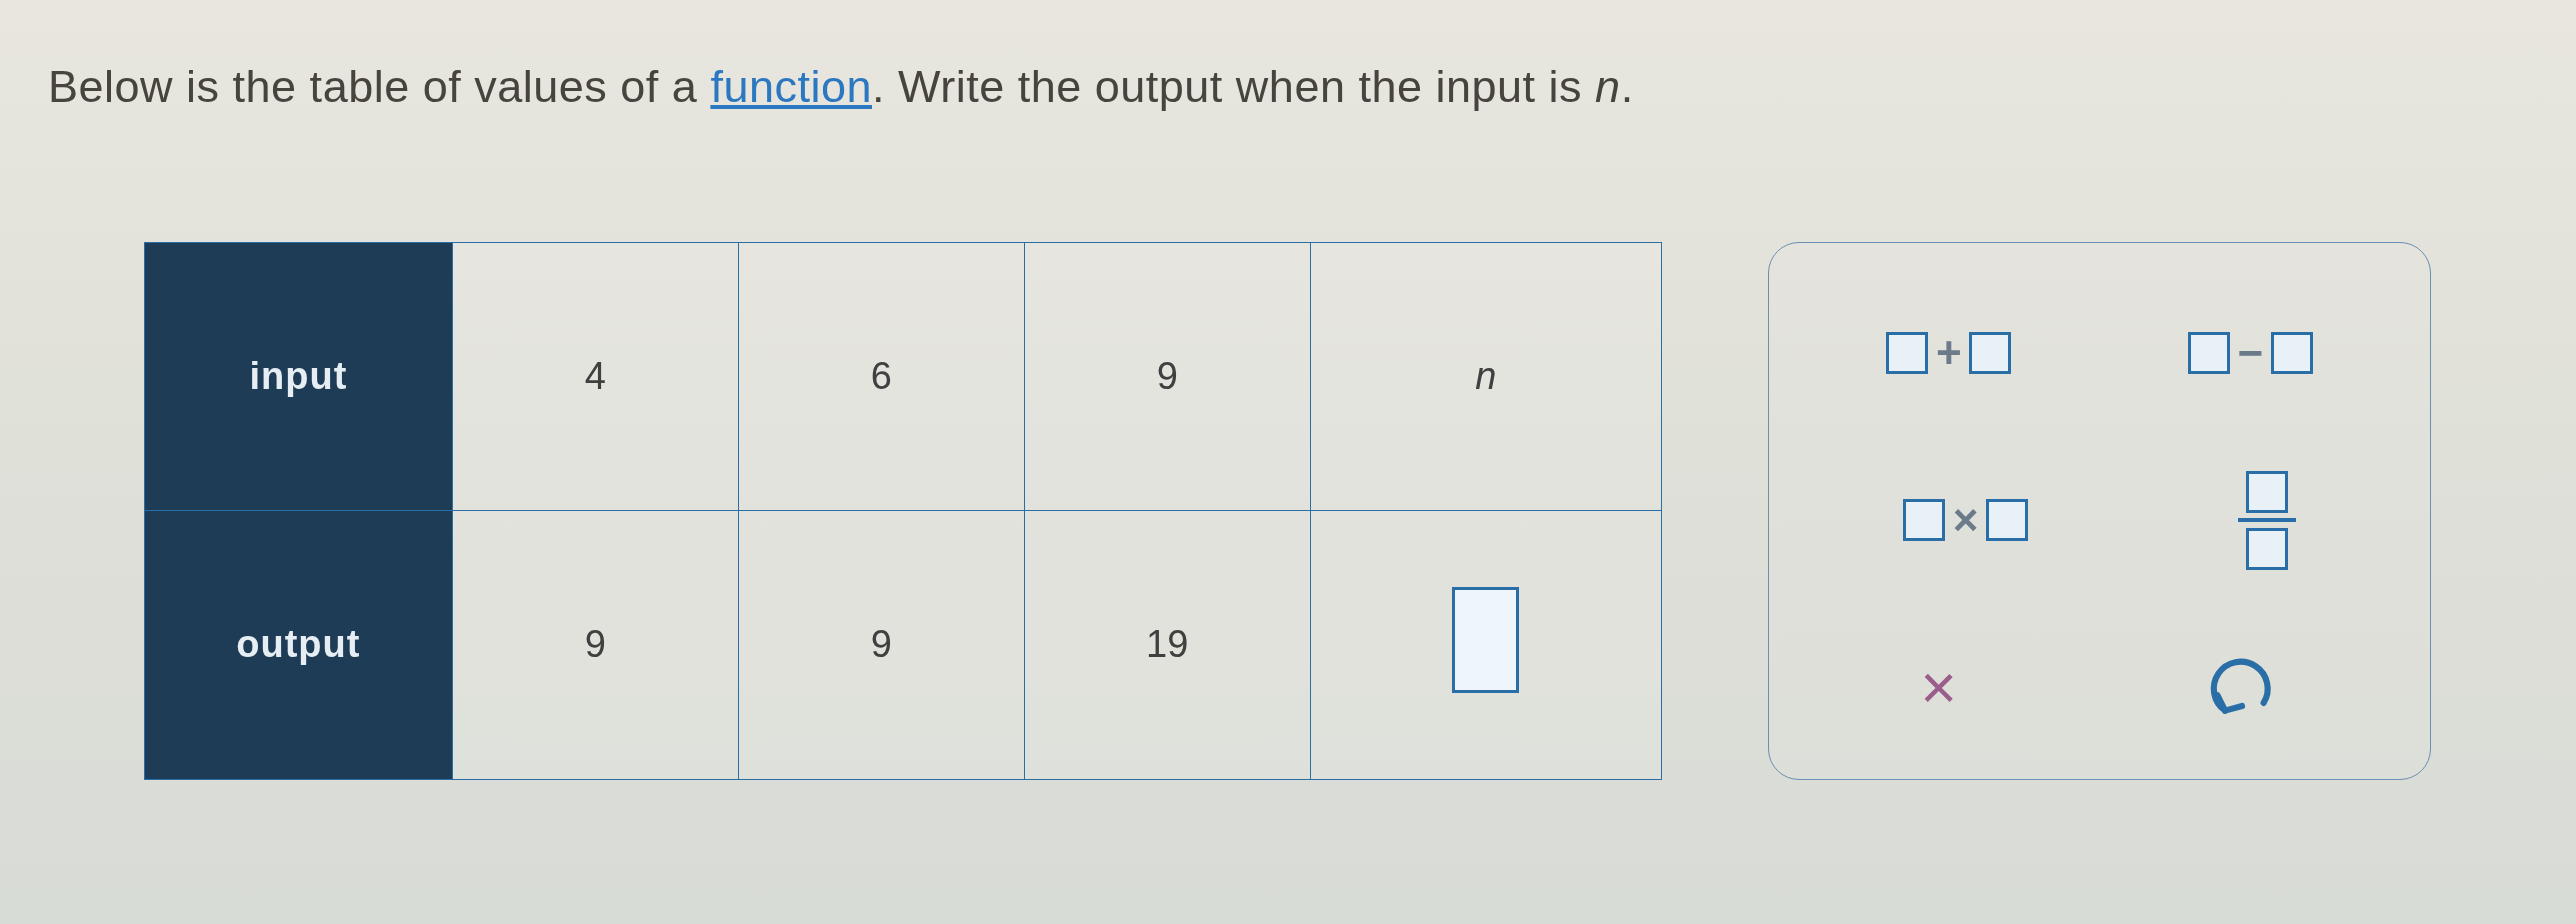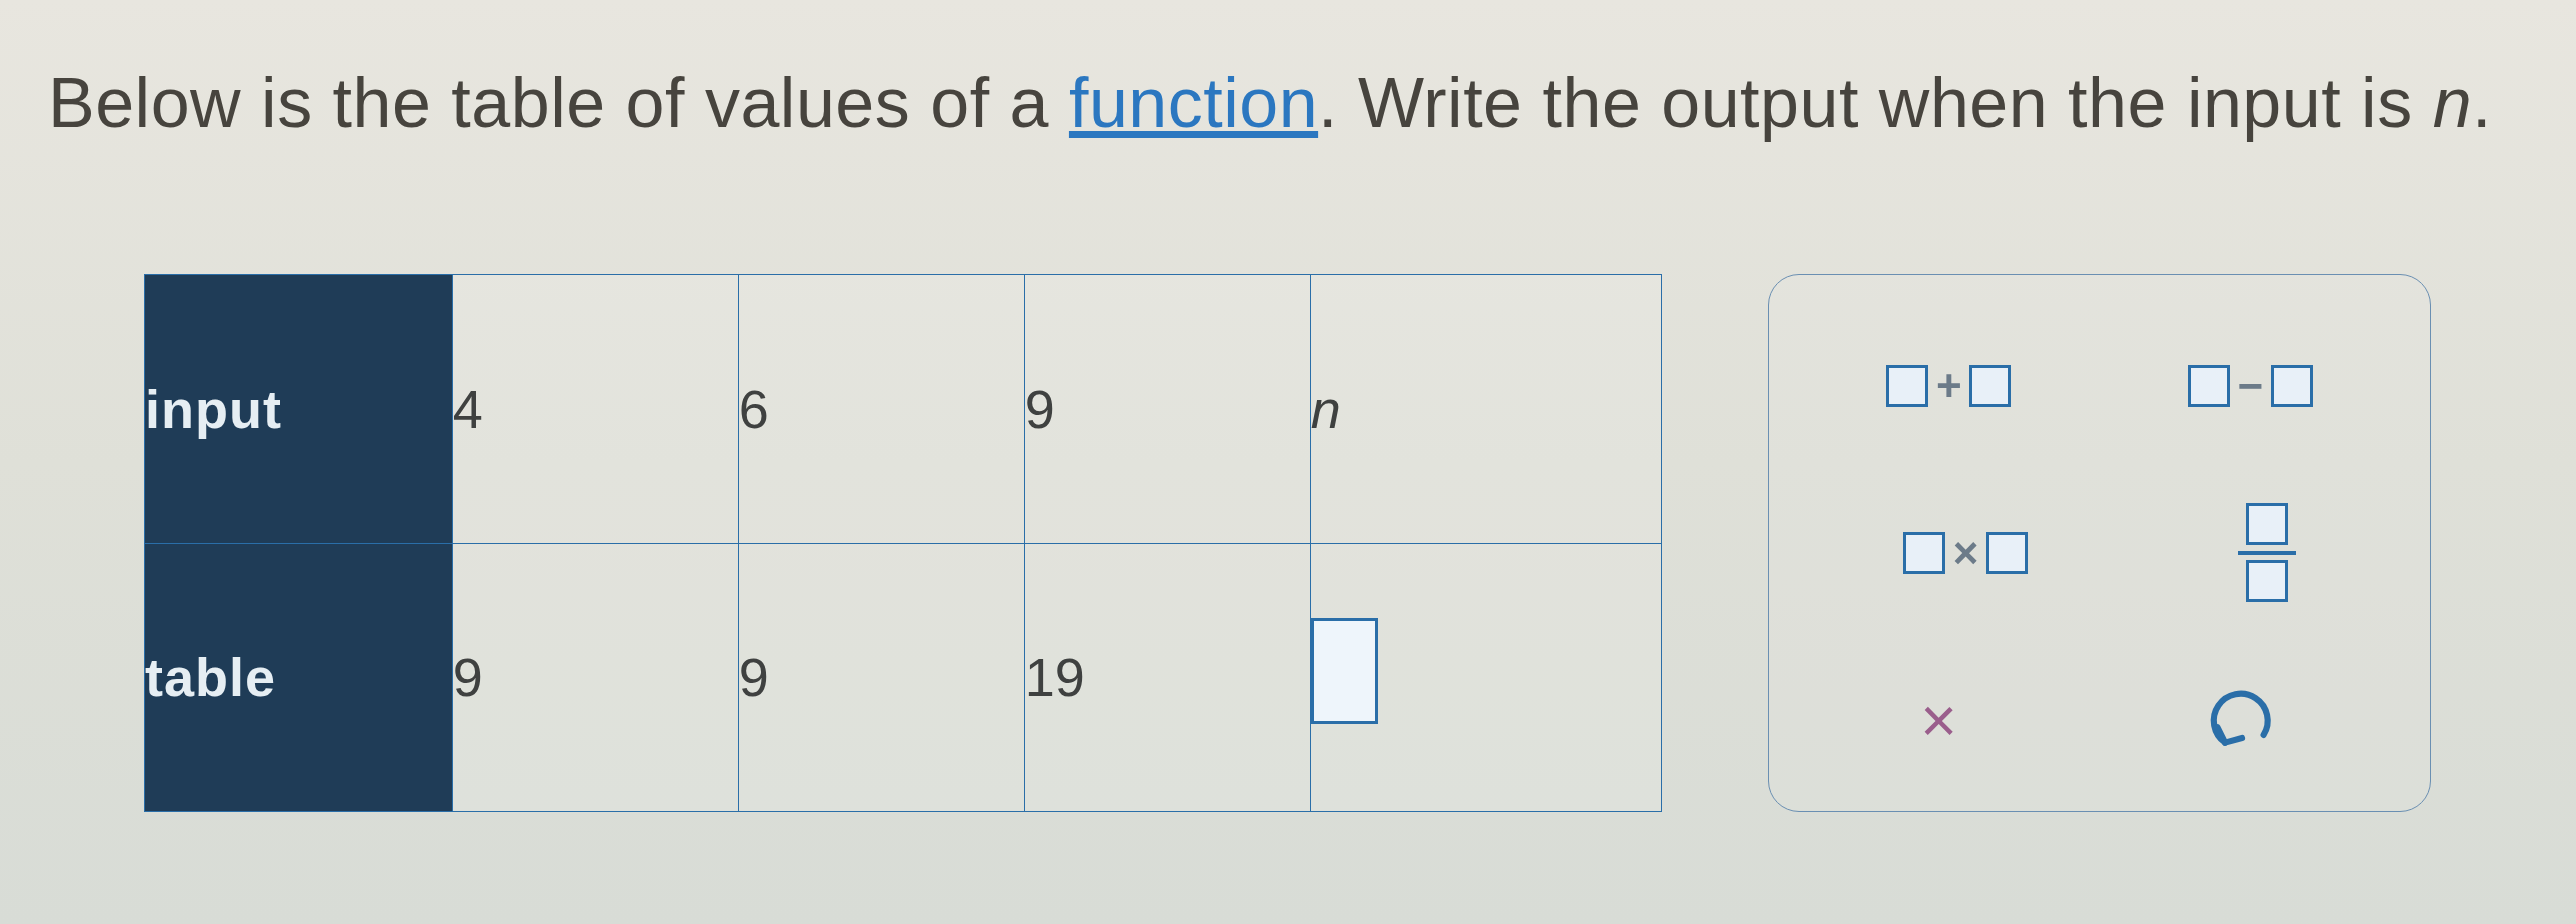--- a/index.html
+++ b/index.html
@@ -10,21 +10,21 @@
     background: linear-gradient(180deg, #e8e6df 0%, #dfe0d8 50%, #d8dcd6 100%);
     overflow: hidden;
   }
   .canvas {
     position: relative;
     width: 100%;
     height: 100%;
     padding: 58px 48px 0 48px;
   }
   .prompt {
-    font-size: 70px;
+    font-size: 45px;
     color: #47443e;
     line-height: 1.3;
     letter-spacing: 0.5px;
   }
   .prompt .link {
     color: #2b77c0;
     text-decoration: underline;
   }
   .prompt .ital { font-style: italic; }
   .content-row {
@@ -34,23 +34,23 @@
     padding-left: 96px;
   }
   
   .func-table {
     border-collapse: collapse;
     width: 1518px;
   }
   .func-table td, .func-table th {
     border: 1.9px solid #2a6ea8;
     height: 192px;
-    text-align: left;
+    text-align: center;
     vertical-align: middle;
-    font-size: 54px;
+    font-size: 38px;
     color: #3f4140;
     background: rgba(255,255,255,0.12);
   }
   .func-table th.rowhead {
     width: 269px;
     background: #1f3c57;
     color: #e6eef3;
     font-weight: 600;
     letter-spacing: 1px;
   }
@@ -137,21 +137,21 @@
     <table class="func-table">
       <tbody>
           <tr>
         <th class="rowhead">input</th>
         <td class="cell">4</td>
         <td class="cell">6</td>
         <td class="cell">9</td>
         <td class="cell n">n</td>
       </tr>
       <tr>
-        <th class="rowhead">table</th>
+        <th class="rowhead">output</th>
         <td class="cell">9</td>
         <td class="cell">9</td>
         <td class="cell">19</td>
         <td class="cell n">
           <span class="answer-box"></span>
         </td>
       </tr>
     </tbody>
       </table>
 

